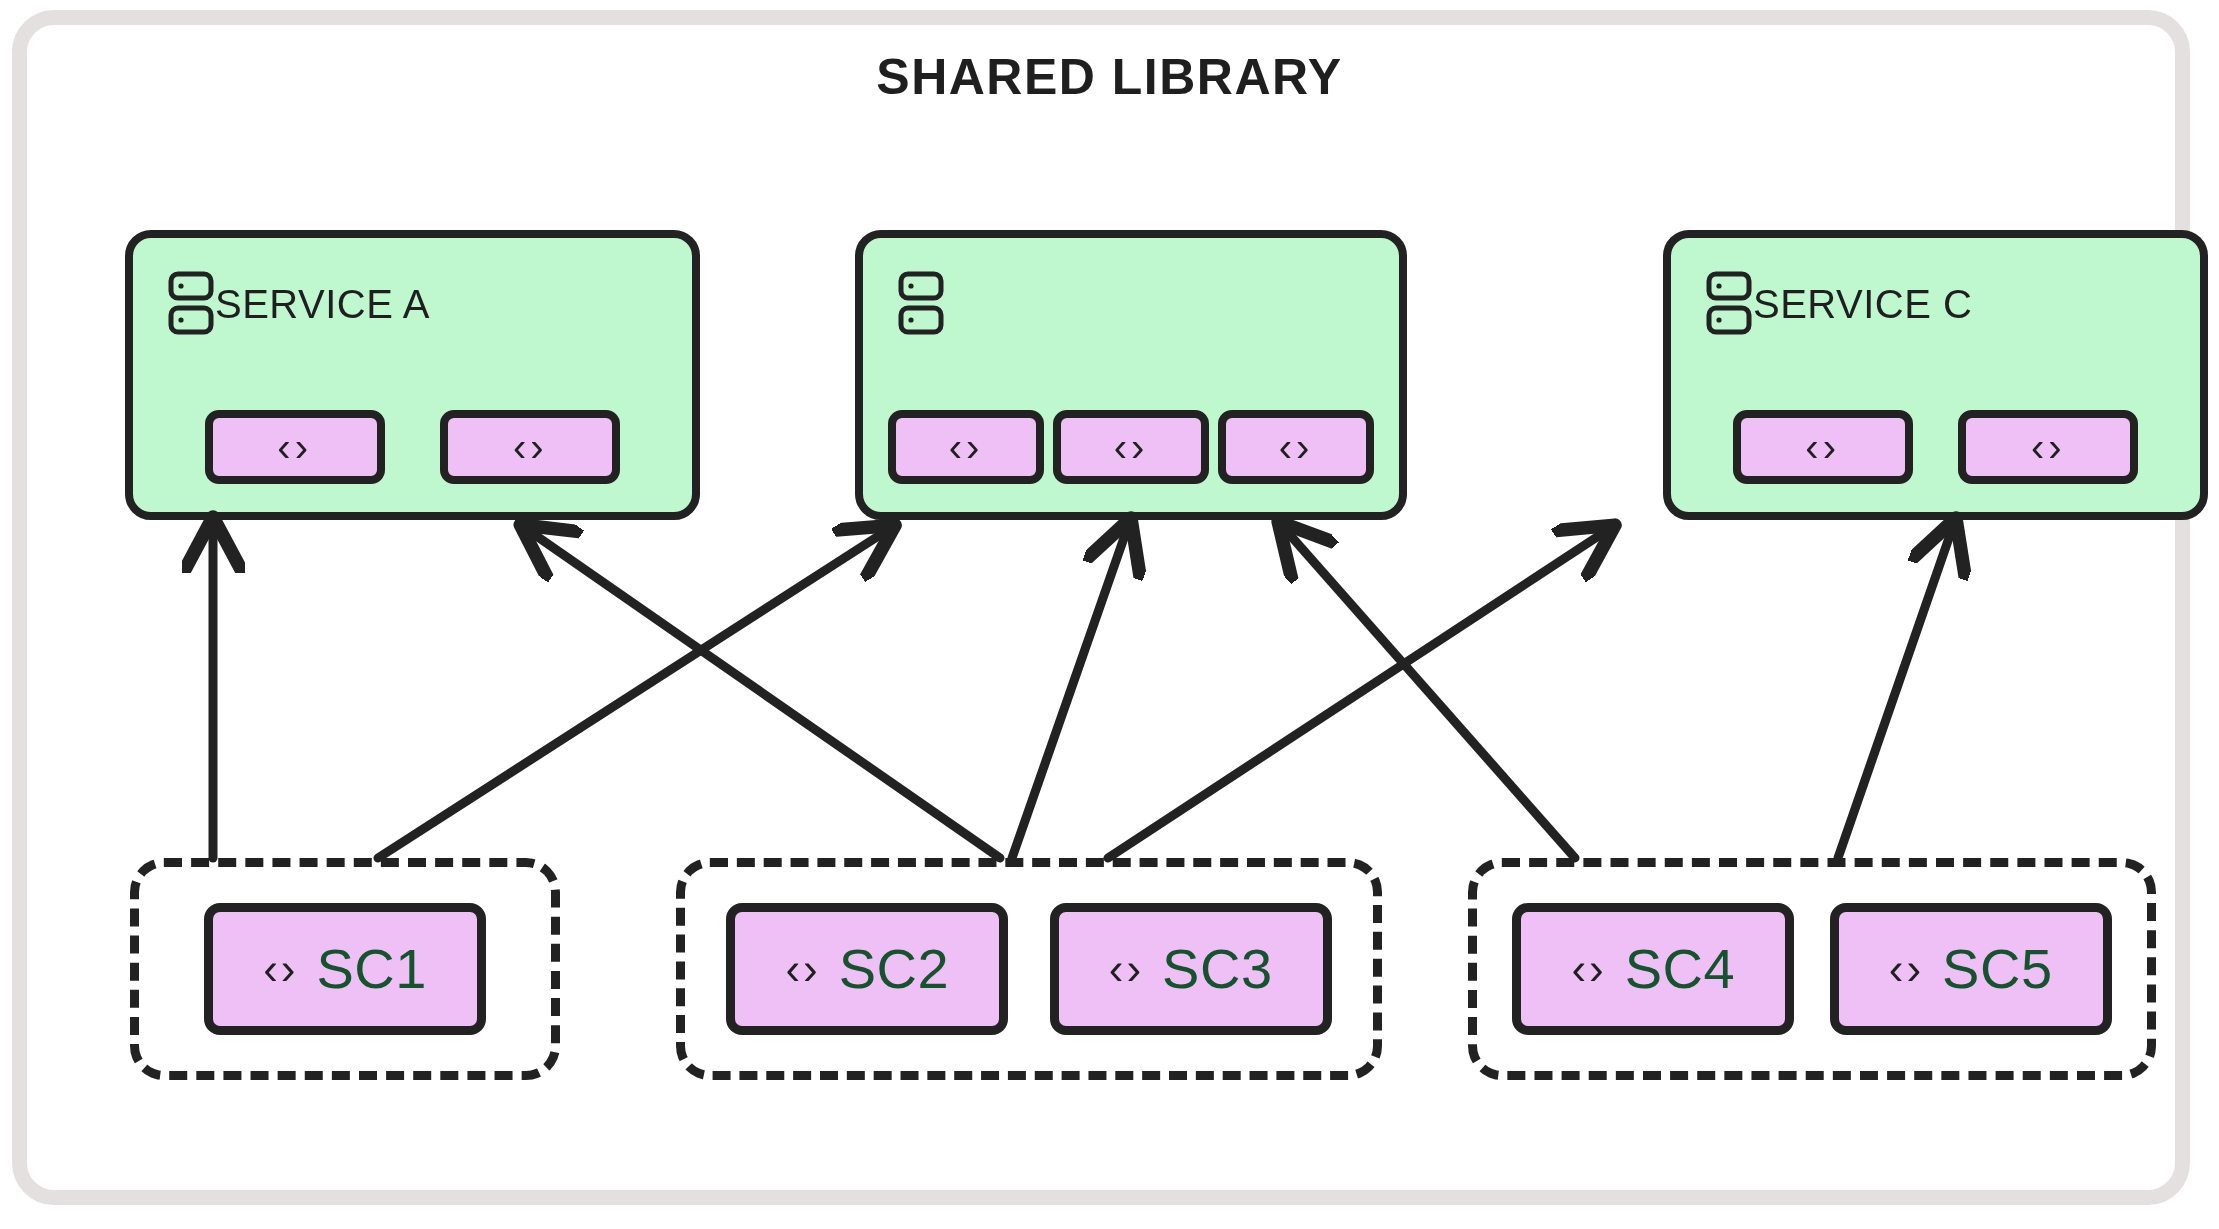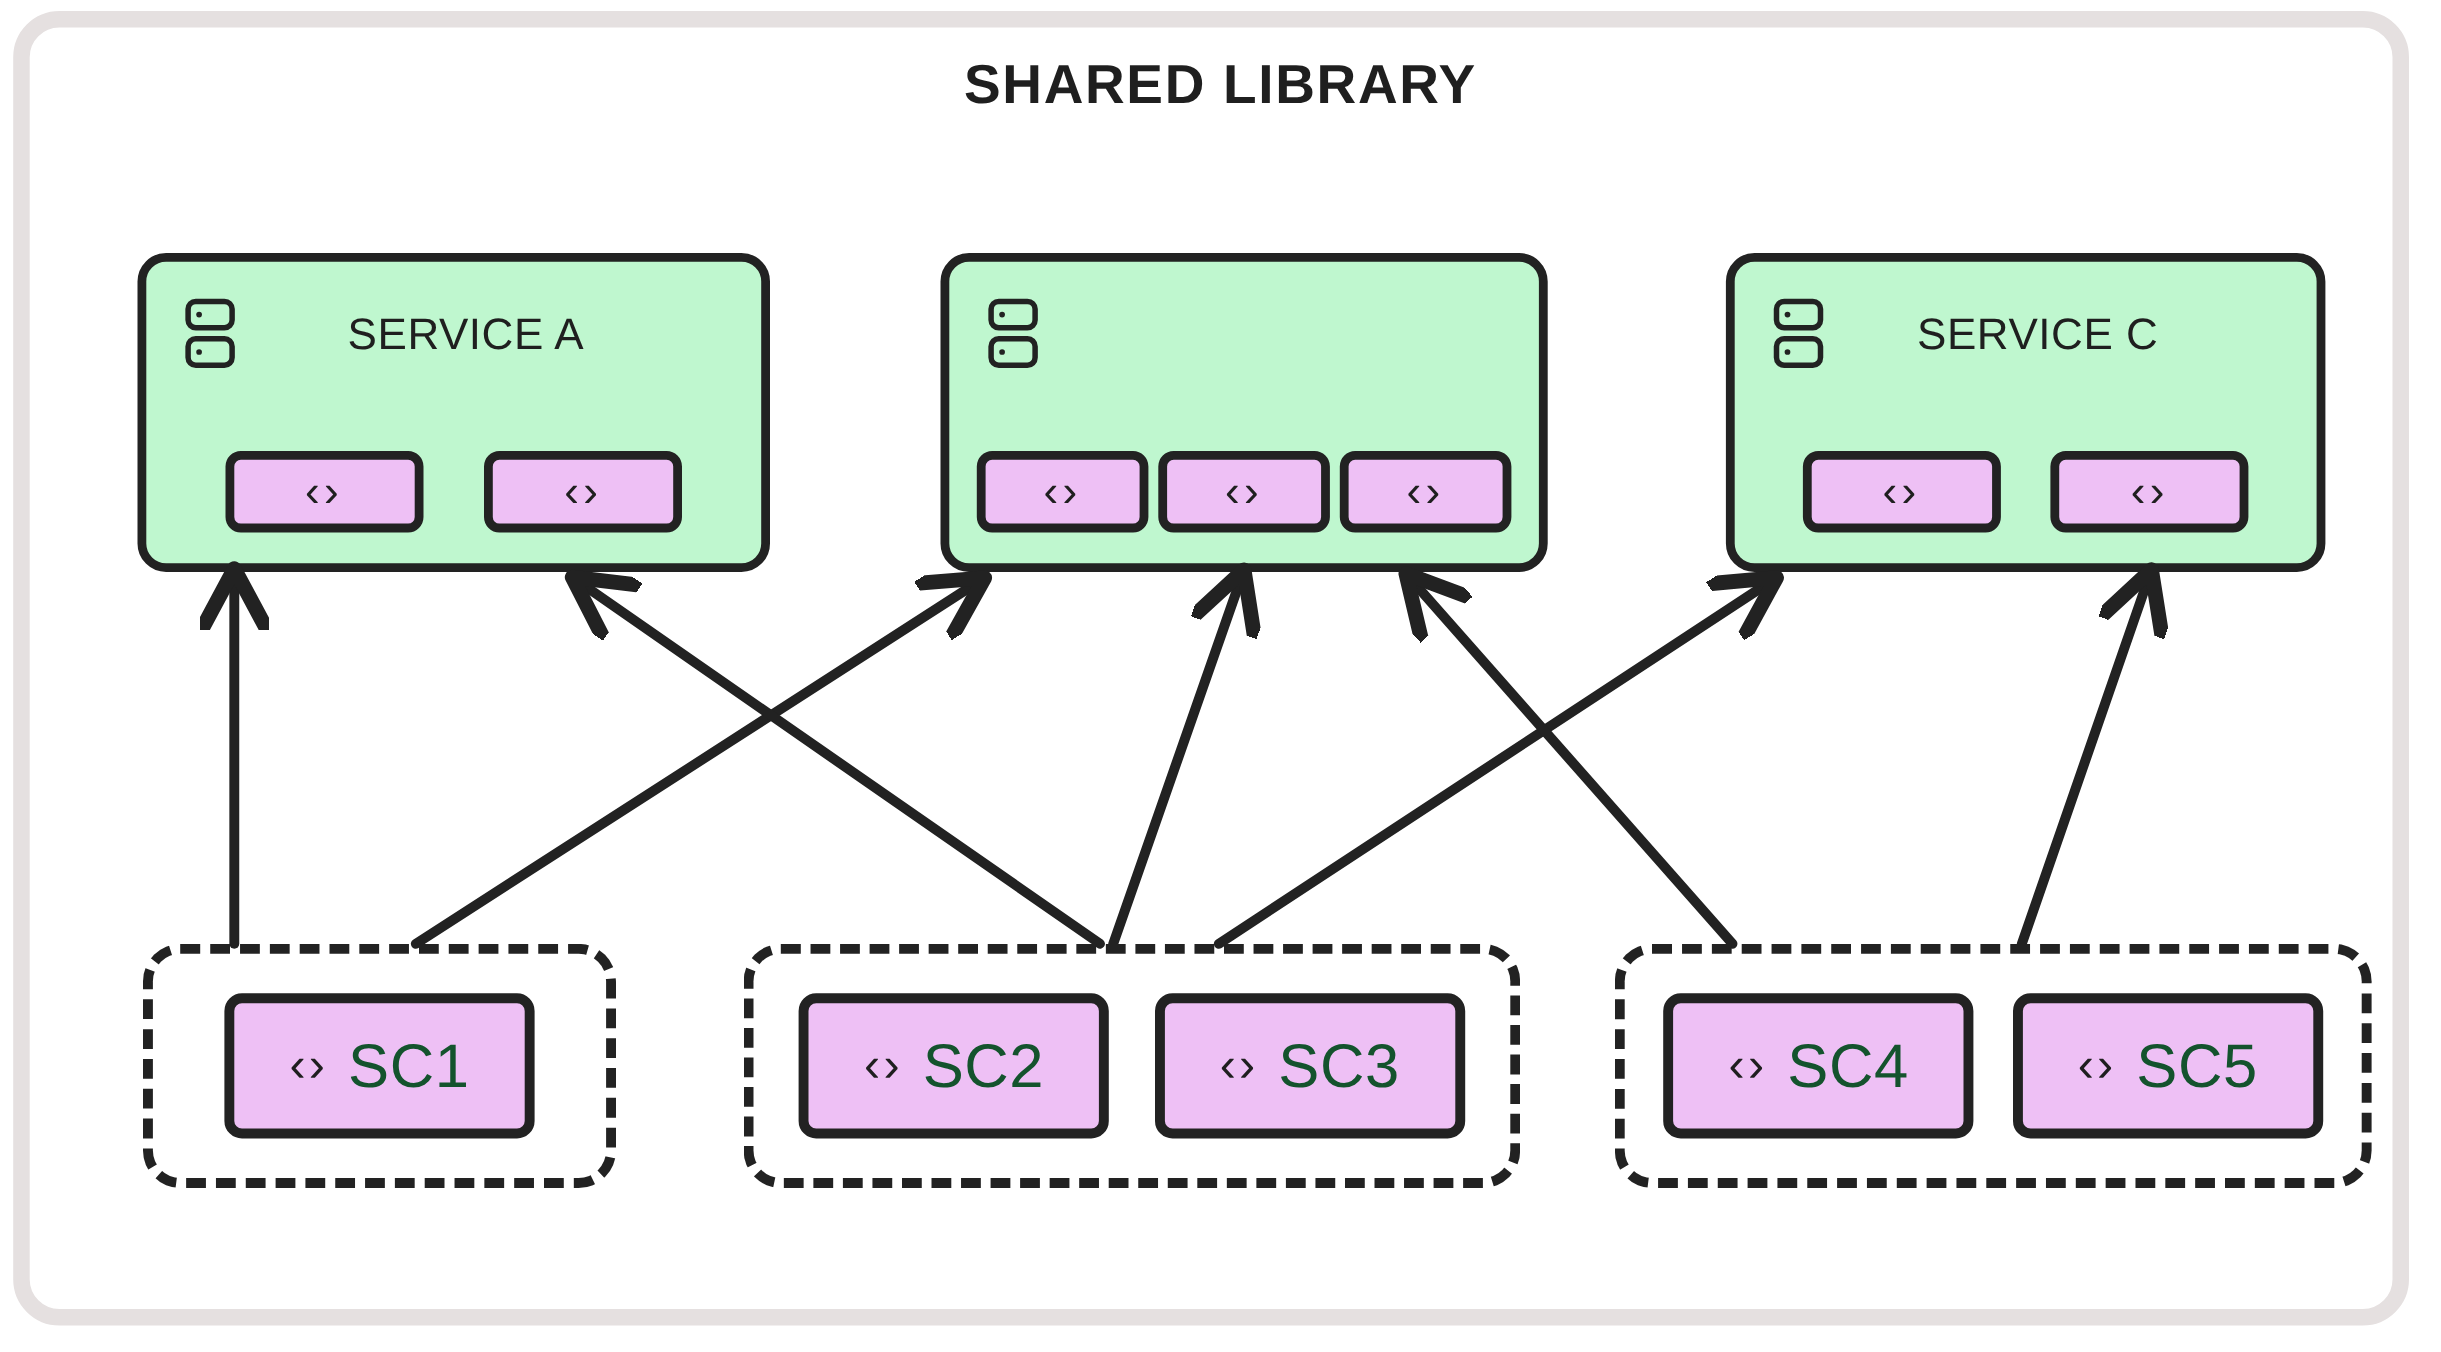--- a/index.html
+++ b/index.html
@@ -52,41 +52,41 @@
   
   .service-box {
     position: absolute;
     background: #BFF7CF;
     border: 8px solid #222222;
     border-radius: 26px;
     box-sizing: border-box;
   }
   .svc-a { left: 125px;  top: 230px; width: 575px; height: 290px; }
   .svc-b { left: 855px;  top: 230px; width: 552px; height: 290px; }
-  .svc-c { left: 1569px; top: 230px; width: 545px; height: 290px; }
+  .svc-c { left: 1663px; top: 230px; width: 545px; height: 290px; }
 
   .service-header {
     position: absolute;
     left: 0; top: 26px;
     width: 100%;
     height: 80px;
     display: flex;
     align-items: center;
     justify-content: flex-start;
   }
   .server-icon {
     margin-left: 34px;
     width: 48px;
     height: 68px;
     flex: 0 0 auto;
     display: block;
   }
   .service-title {
     flex: 1 1 auto;
-    text-align: center;
+    text-align: left;
     font-size: 40px;
     font-weight: normal;
     color: #1f1f1f;
     letter-spacing: 0.5px;
     padding-right: 60px;
     white-space: nowrap;
   }
 
   .chip-row {
     position: absolute;

